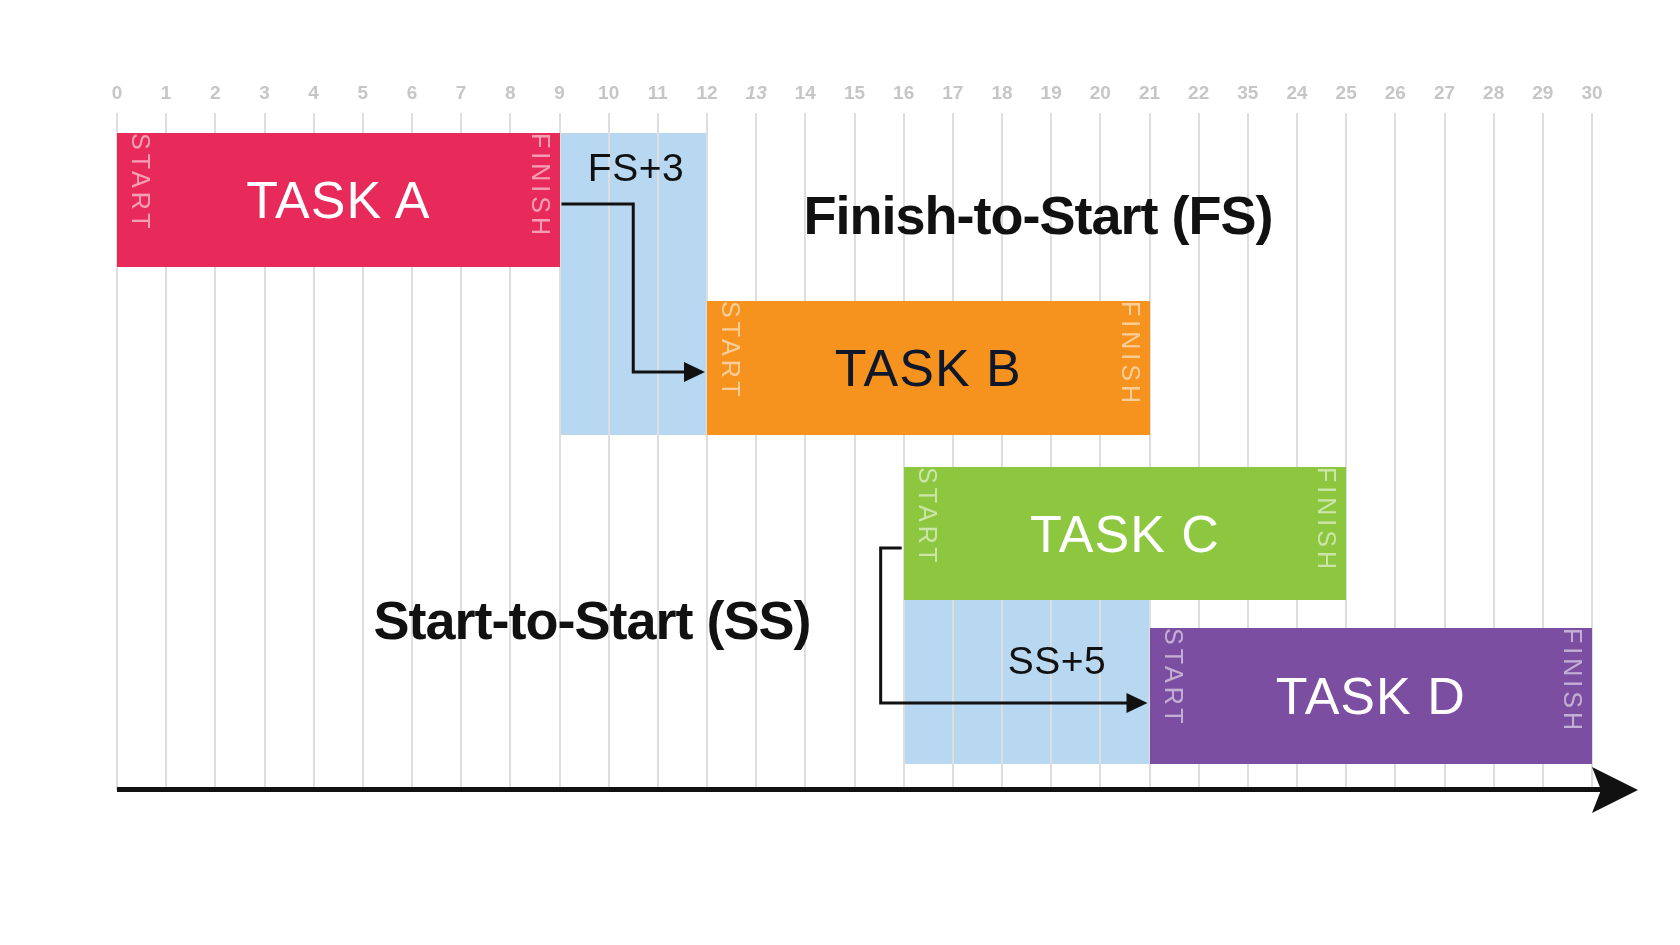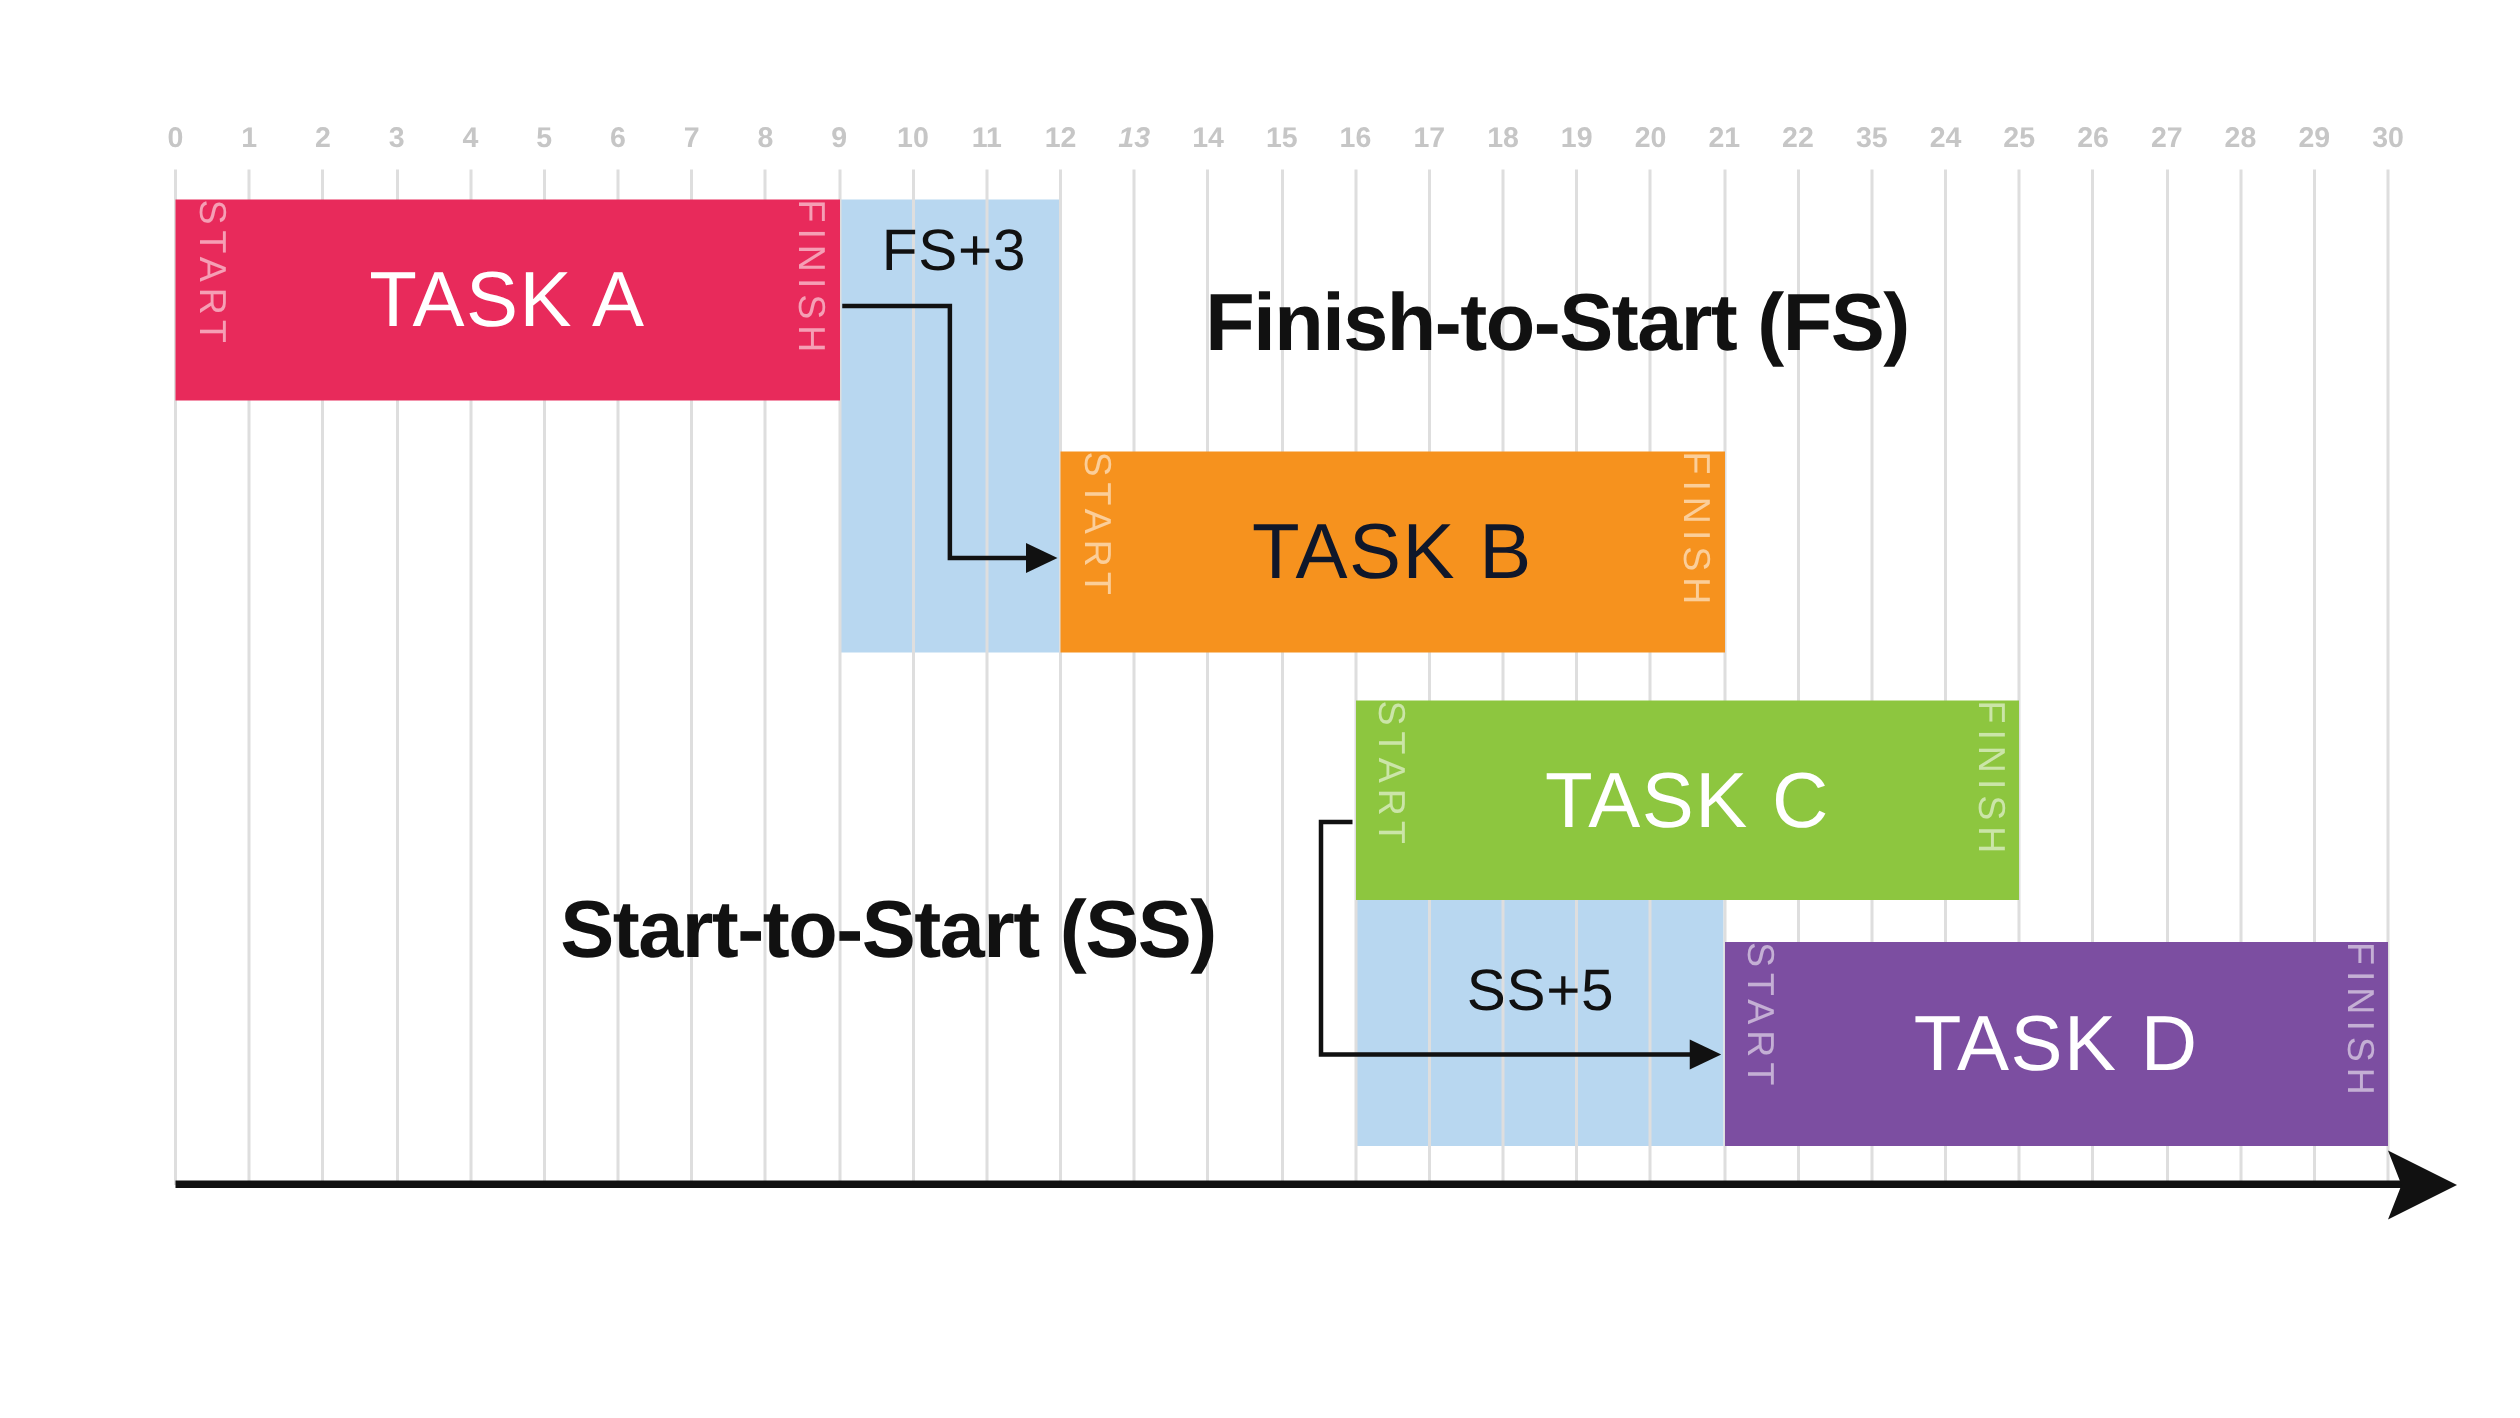--- a/index.html
+++ b/index.html
@@ -143,21 +143,21 @@
       <path d="M 561.5 204 H 633.25 V 372 H 689" fill="none" stroke="#111111" stroke-width="3"></path>
       <polygon points="705,372 684,362 684,382" fill="#111111"></polygon>
       <path d="M 901.6666666666666 548 H 880.6666666666666 V 703 H 1131.5" fill="none" stroke="#111111" stroke-width="3"></path>
       <polygon points="1147.5,703 1126.5,693 1126.5,713" fill="#111111"></polygon>
     </svg>
 
   <div id="label-layer">
     <div class="heading" id="heading-fs" style="color: rgb(17, 17, 17);">Finish-to-Start (FS)</div>
     <div class="heading" id="heading-ss" style="color: rgb(17, 17, 17);">Start-to-Start (SS)</div>
   <div class="lag-label" style="left: 546px; top: 146px; color: rgb(17, 17, 17);">FS+3</div>
-      <div class="lag-label" style="left: 937px; top: 639px; color: rgb(17, 17, 17);">SS+5</div>
+      <div class="lag-label" style="left: 967px; top: 639px; color: rgb(17, 17, 17);">SS+5</div>
     </div>
 
   <div class="axis-line" style="background: rgb(17, 17, 17);"></div>
 
   <svg class="axis-arrowhead" width="60" height="60" viewBox="0 0 60 60">
     <polygon points="50,30 4,7 13,30 4,53" fill="#111"></polygon>
   </svg>
 
 
 </div>

